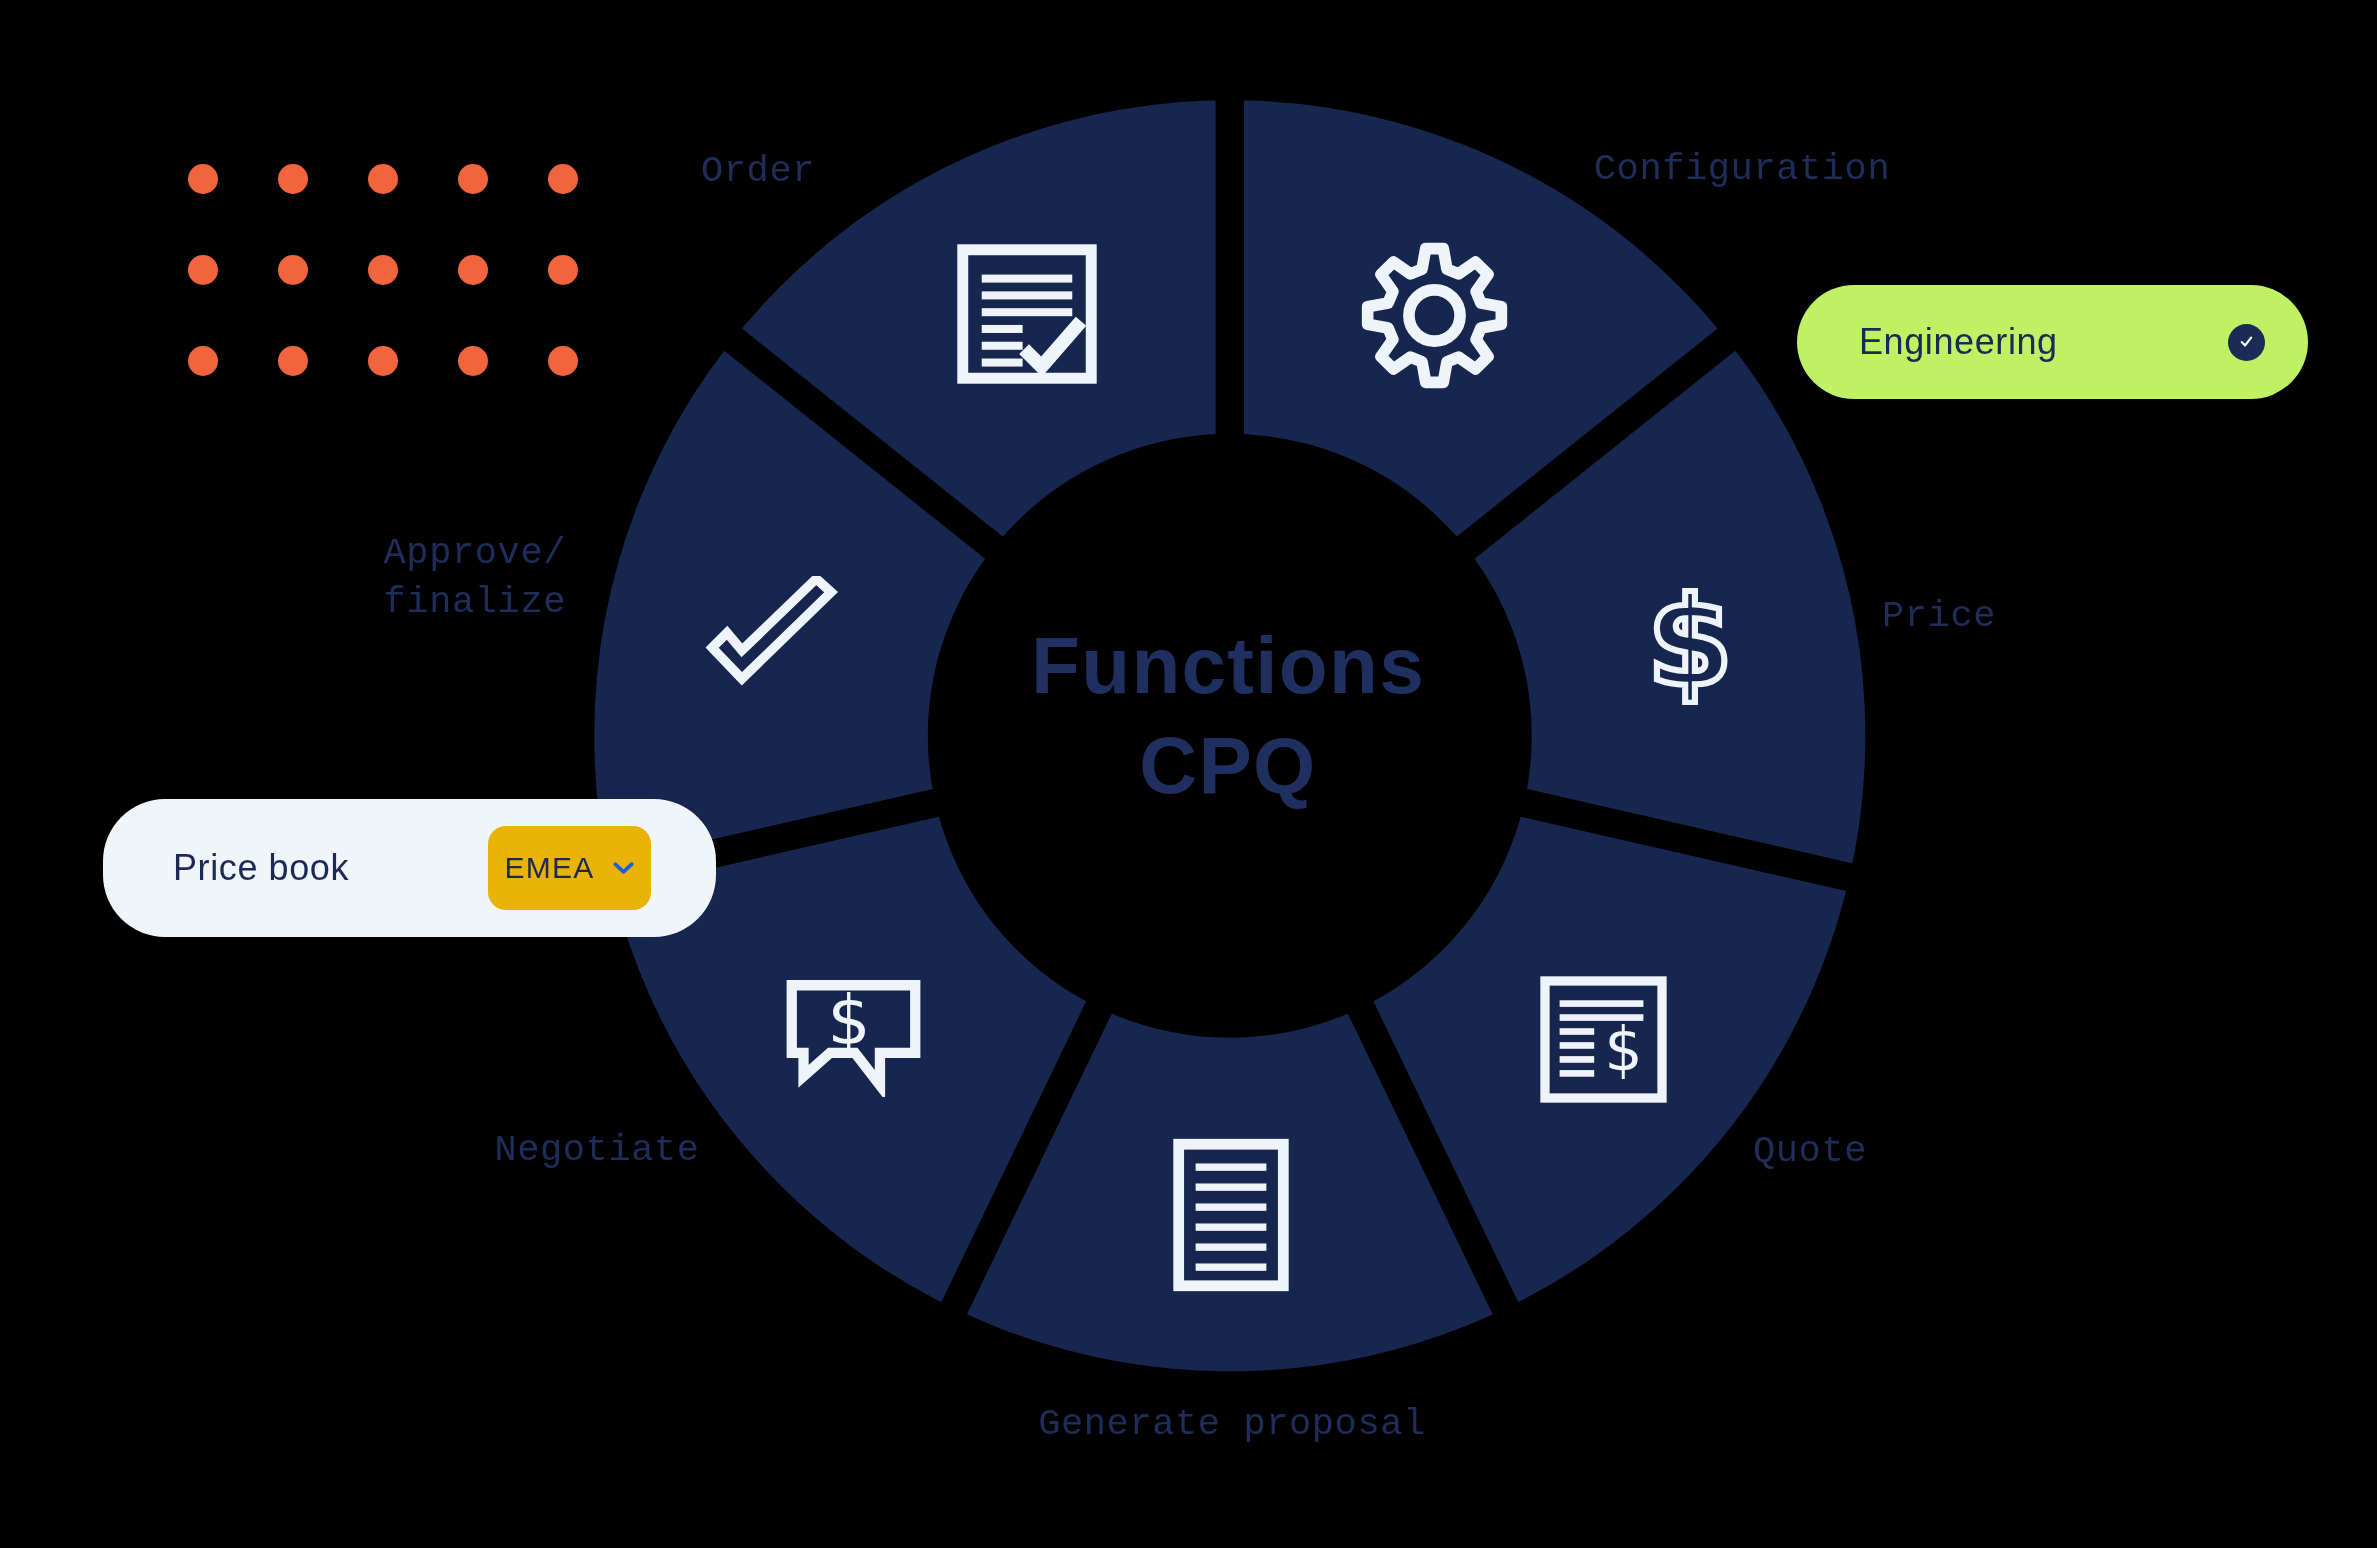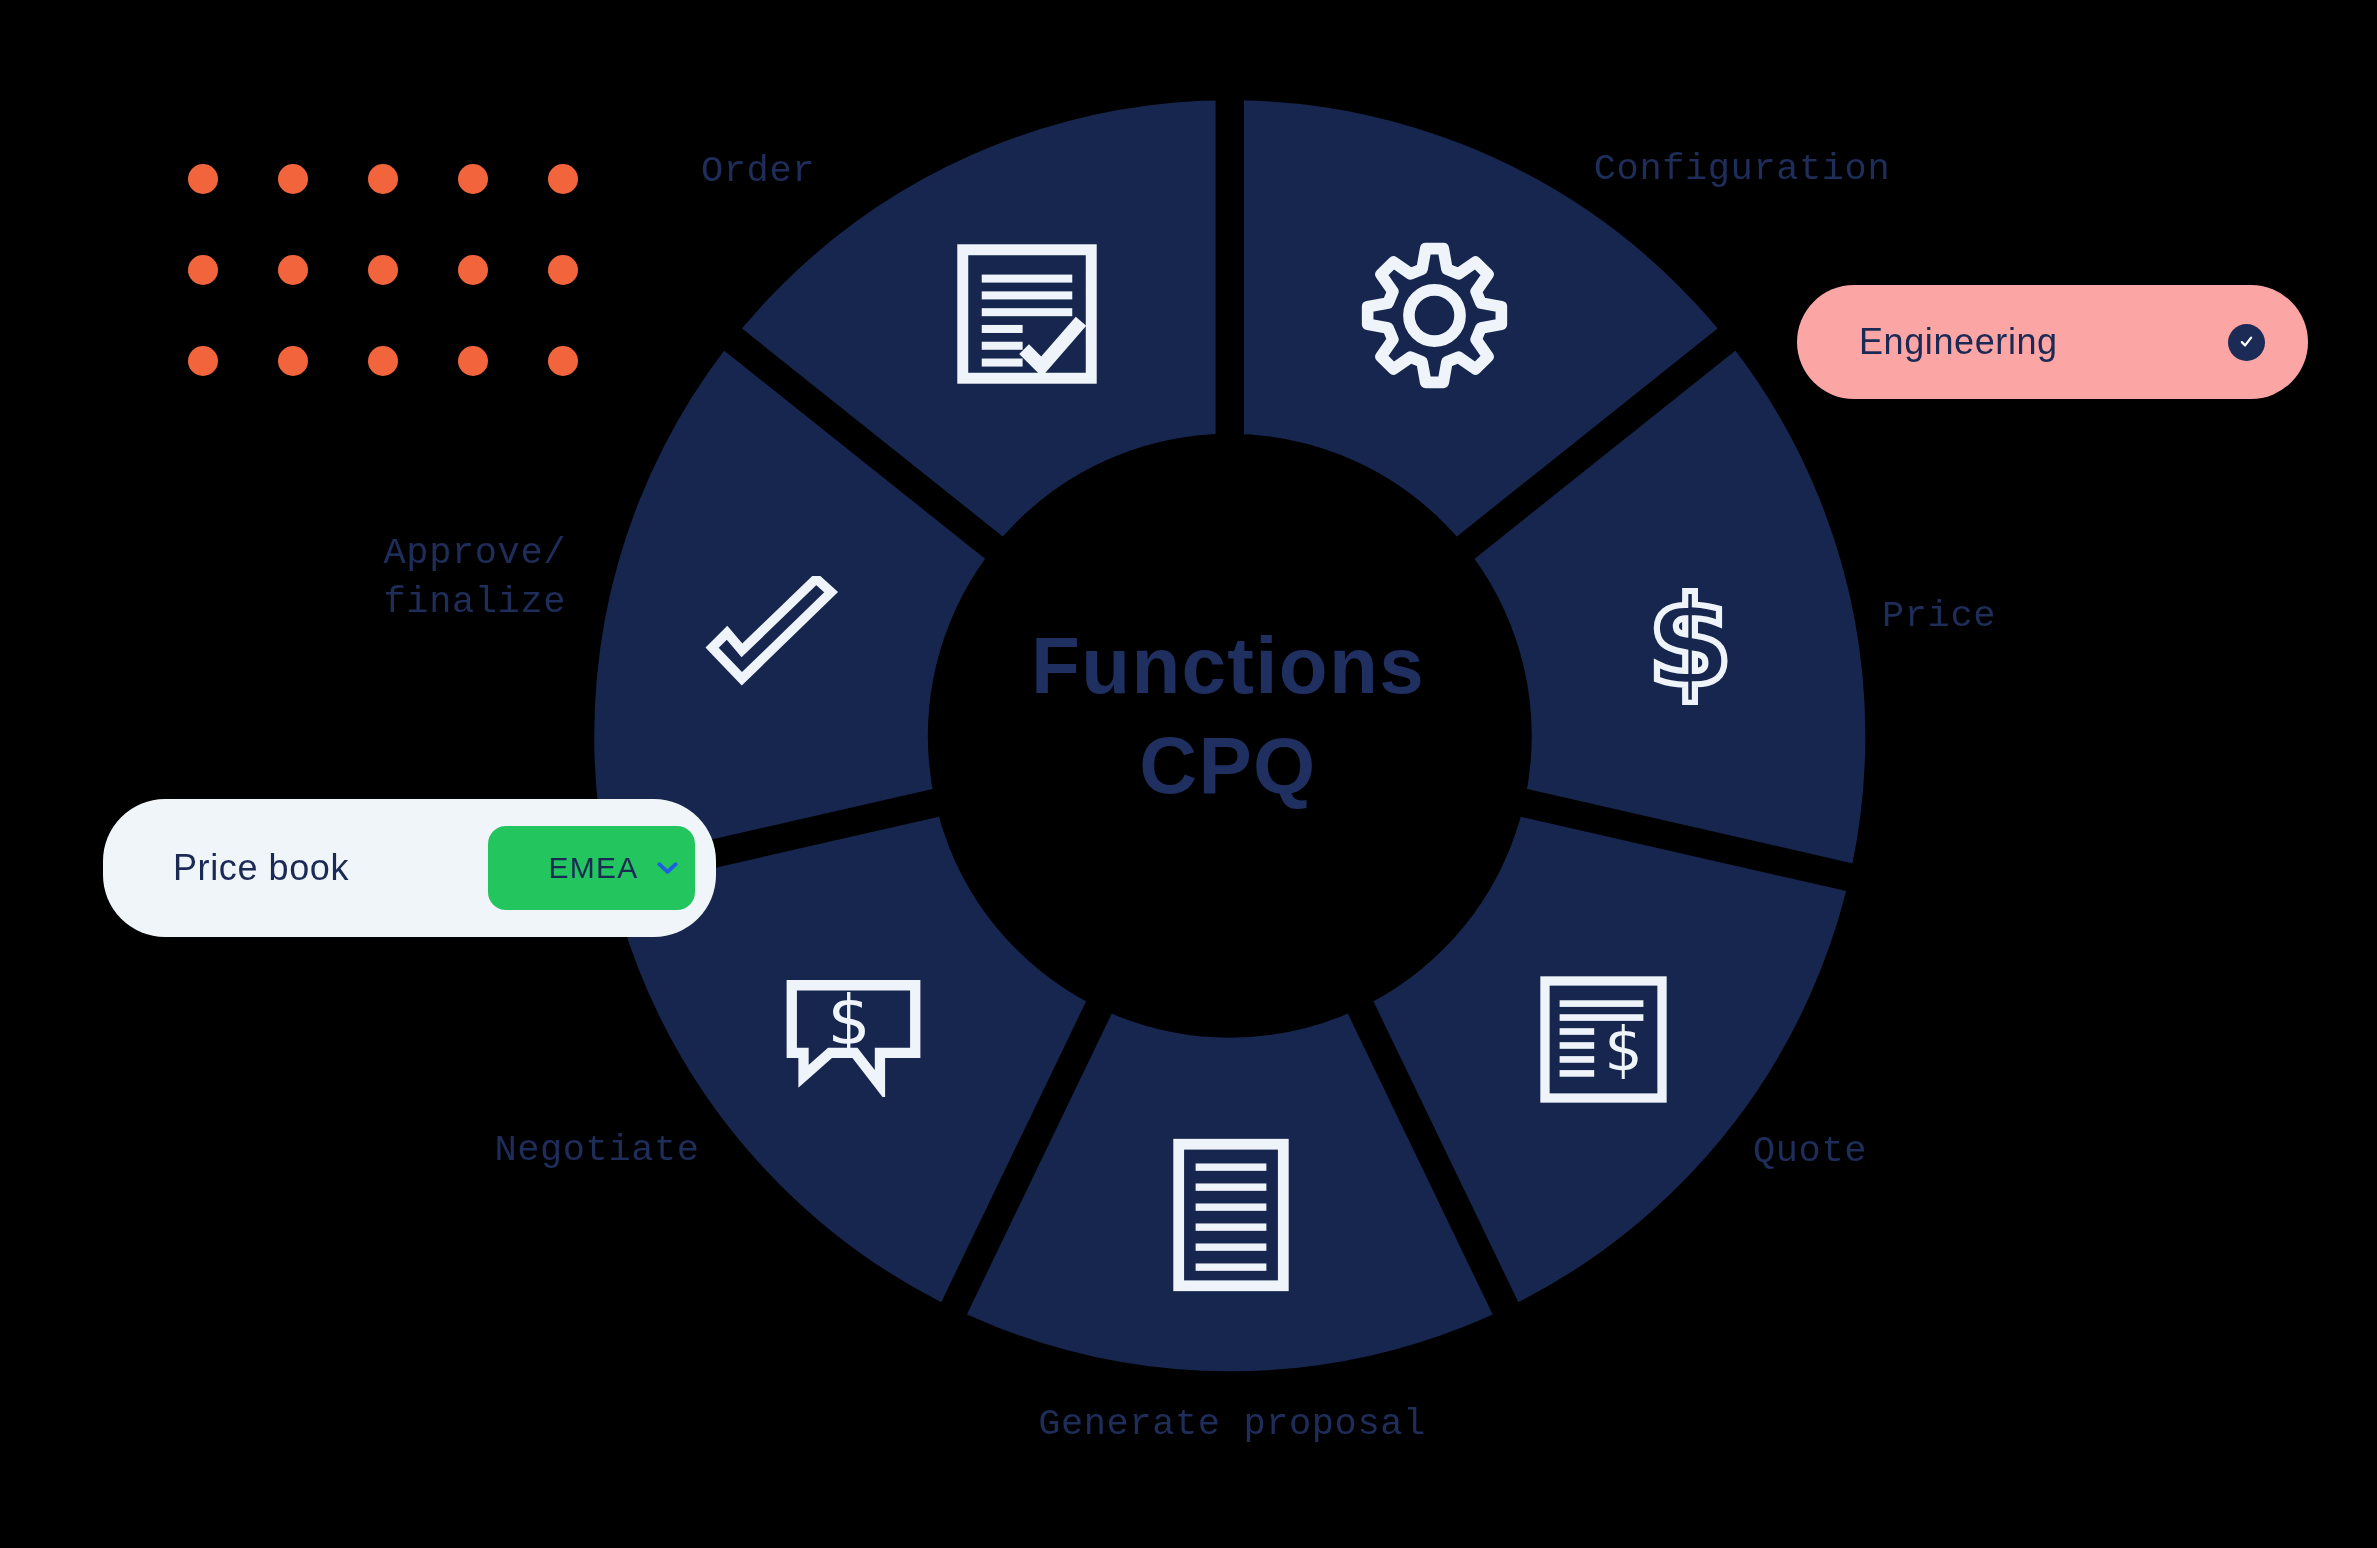--- a/index.html
+++ b/index.html
@@ -11,32 +11,32 @@
   .seg-label.two-line{transform:none;text-align:right;line-height:49px;}
   .center-title{position:absolute;left:1228px;top:716px;transform:translate(-50%,-50%);
     text-align:center;font-size:80px;font-weight:700;line-height:100px;
     color:#1E2F60;letter-spacing:1.3px;white-space:nowrap;}
   .icon-box{position:absolute;}
   .icon-box svg{display:block;width:100%;height:100%;}
   .dots-grid{position:absolute;left:188px;top:164px;display:grid;
     grid-template-columns:repeat(5,30px);grid-auto-rows:30px;gap:61px 60px;}
   .dot{width:30px;height:30px;border-radius:50%;}
   .pill{position:absolute;left:1797px;top:285px;width:511px;height:114px;
-    background:#fca5a5;border-radius:57px;box-sizing:border-box;
+    background:#bef264;border-radius:57px;box-sizing:border-box;
     display:flex;align-items:center;justify-content:space-between;padding:0 43px 0 62px;}
   .pill-label{font-size:36px;font-weight:500;color:#1B2A55;letter-spacing:0.6px;}
   .pill-check{width:37px;height:37px;border-radius:50%;background:#1B2B55;
     display:flex;align-items:center;justify-content:center;flex:0 0 auto;}
   .card{position:absolute;left:103px;top:799px;width:613px;height:138px;
     background:#F0F5F9;border-radius:62px;}
   .card-label{position:absolute;left:63px;top:50%;transform:translateY(-50%);
     font-size:36px;font-weight:500;color:#1B2A55;letter-spacing:0.6px;margin-left:7px;}
   .select-box{position:absolute;left:385px;top:27px;width:163px;height:84px;
-    background:#22c55e;border-radius:18px;display:flex;align-items:center;
-    justify-content:center;gap:17px;cursor:pointer;padding-left:44px;}
+    background:#eab308;border-radius:18px;display:flex;align-items:center;
+    justify-content:center;gap:17px;cursor:pointer;}
   .select-value{font-size:30px;font-weight:500;color:#1B2A55;letter-spacing:1.3px;}
 </style>
 </head>
 <body>
 
 <svg id="wheel-svg" width="2377" height="1549" viewBox="0 0 3684 2400">
   <circle cx="1906" cy="1140" r="726.5" fill="none" stroke="#16264F" stroke-width="517"></circle>
   <g stroke="#000000" stroke-width="44">
     <line x1="1906" y1="1140" x2="1906" y2="125"></line>
     <line x1="1906" y1="1140" x2="2699.5" y2="507.1"></line>

